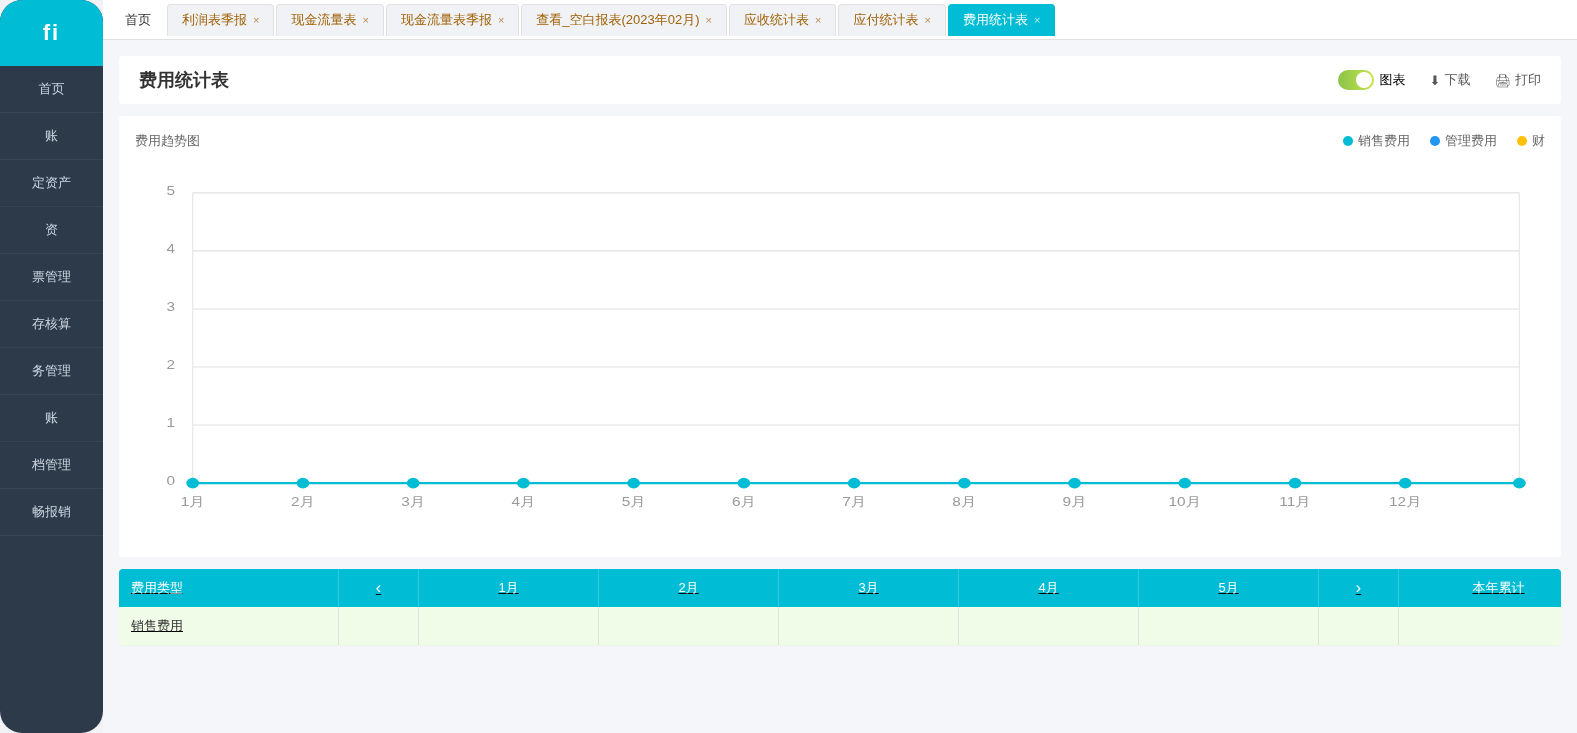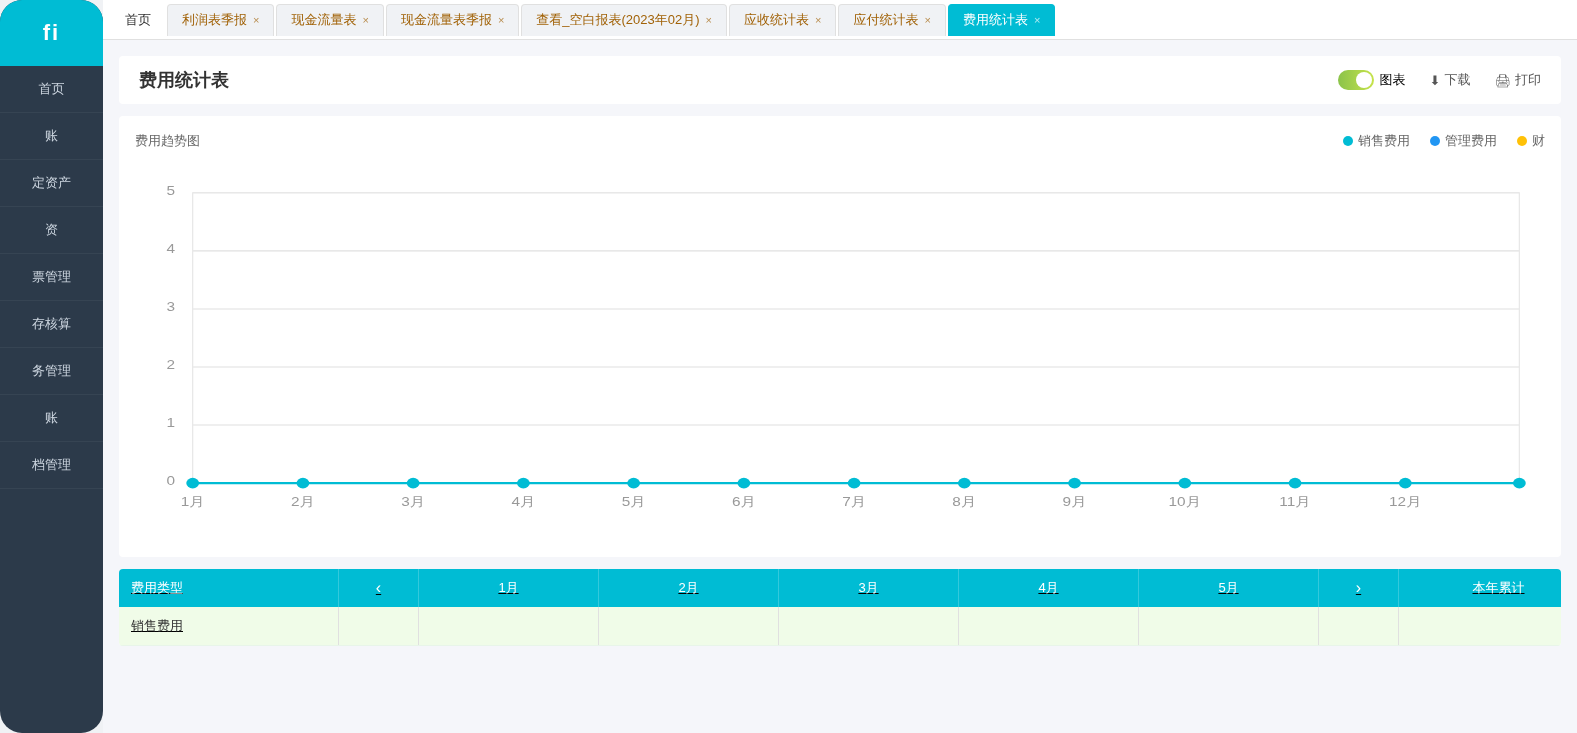--- a/index.html
+++ b/index.html
@@ -234,20 +234,21 @@
   <div class="sidebar-logo">fi</div>
   <div class="sidebar-item">首页</div>
   <div class="sidebar-item">账</div>
   <div class="sidebar-item">定资产</div>
   <div class="sidebar-item">资</div>
   <div class="sidebar-item">票管理</div>
   <div class="sidebar-item">存核算</div>
   <div class="sidebar-item">务管理</div>
   <div class="sidebar-item">账</div>
   <div class="sidebar-item">档管理</div>
+  <div class="sidebar-item">畅报销</div>
 </div>
 
 <div class="main">
 
   <div class="tabs-bar">
     <div class="tab">
       <span>首页</span>
     </div>
     <div class="tab">
       <span>利润表季报</span>

